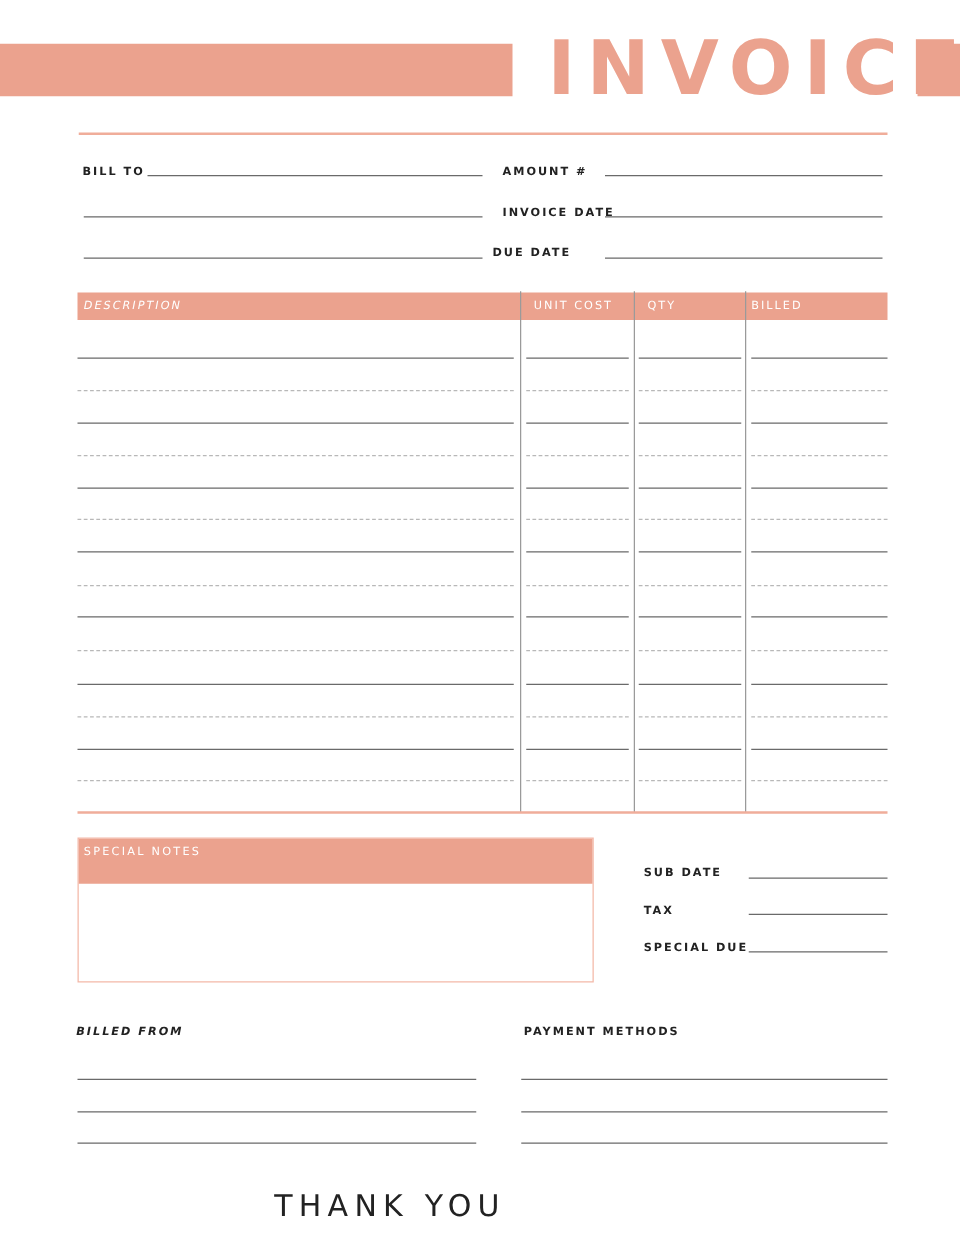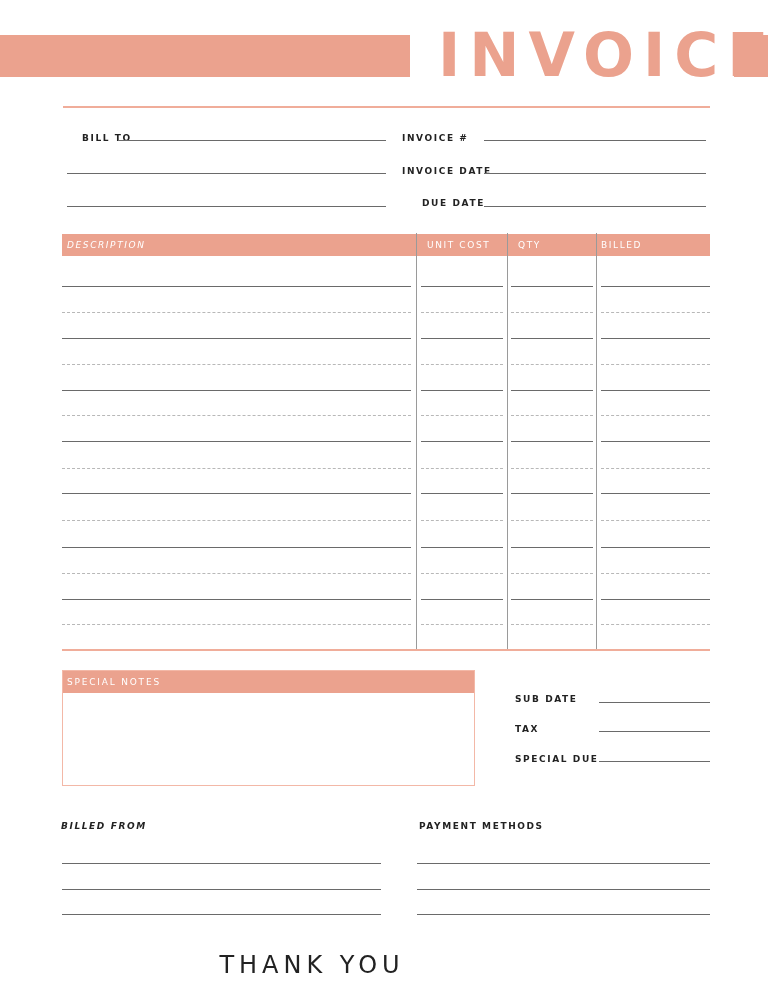--- a/index.html
+++ b/index.html
@@ -7,42 +7,42 @@
   .abs { position:absolute; }
   .bar { background:#eba28e; }
   .title { position:absolute; left:438px; top:22px; font-family:"DejaVu Sans", sans-serif; font-weight:bold; font-size:60px; letter-spacing:9px; color:#eba28e; line-height:66px; }
   .rule-salmon { position:absolute; height:2px; background:#f0ad9a; }
   .lbl { position:absolute; font-size:9px; font-weight:bold; letter-spacing:1.6px; color:#222; white-space:nowrap; line-height:11px; }
   .line { position:absolute; height:1px; background:#6a6a6a; }
   .dash { position:absolute; height:0; border-top:1px dashed #b8b8b8; }
   .vdiv { position:absolute; width:1px; background:#9a9a9a; }
   .th { position:absolute; top:234px; height:22px; line-height:22px; font-size:9px; letter-spacing:1.6px; color:#ffffff; white-space:nowrap; }
   .notes-box { position:absolute; left:62px; top:670px; width:413px; height:116px; border:1.5px solid #f3b8a7; box-sizing:border-box; }
-  .notes-head { position:absolute; left:0; top:0; right:0; height:22px; background:#eba28e; color:#fff; font-size:9px; letter-spacing:1.8px; line-height:22px; padding-left:4px; }
+  .notes-head { position:absolute; left:0; top:0; right:0; height:36px; background:#eba28e; color:#fff; font-size:9px; letter-spacing:1.8px; line-height:22px; padding-left:4px; }
   .thanks { position:absolute; left:0; width:624px; top:950px; text-align:center; font-size:24px; letter-spacing:5px; color:#222; font-weight:normal; line-height:30px; }
 </style>
 </head>
 <body>
 
 <div class="abs bar" style="left:0;top:35px;width:410px;height:42px;"></div>
 <div class="title">INVOICE</div>
 <div class="abs bar" style="left:734px;top:35px;width:34px;height:42px;"></div>
 
 <div class="rule-salmon" style="left:63px;top:106px;width:647px;"></div>
 
-<div class="lbl" style="left:82px;top:133px;">BILL TO</div>
+<div class="lbl" style="left:66px;top:133px;">BILL TO</div>
 <div class="line" style="left:118px;top:140px;width:268px;"></div>
 <div class="line" style="left:67px;top:173px;width:319px;"></div>
 <div class="line" style="left:67px;top:206px;width:319px;"></div>
 
-<div class="lbl" style="left:402px;top:133px;">INVOICE #</div>
+<div class="lbl" style="left:402px;top:133px;">AMOUNT #</div>
 <div class="line" style="left:484px;top:140px;width:222px;"></div>
 <div class="lbl" style="left:402px;top:166px;">INVOICE DATE</div>
 <div class="line" style="left:484px;top:173px;width:222px;"></div>
-<div class="lbl" style="left:422px;top:198px;">DUE DATE</div>
+<div class="lbl" style="left:394px;top:198px;">DUE DATE</div>
 <div class="line" style="left:484px;top:206px;width:222px;"></div>
 
 <div class="abs bar" style="left:62px;top:234px;width:648px;height:22px;"></div>
 <div class="th" style="left:67px;font-style:italic;">DESCRIPTION</div>
 <div class="th" style="left:427px;text-align:center;">UNIT COST</div>
 <div class="th" style="left:518px;">QTY</div>
 <div class="th" style="left:601px;">BILLED</div>
 
 <div class="vdiv" style="left:416px;top:233px;height:417px;"></div>
 <div class="vdiv" style="left:507px;top:233px;height:417px;"></div>

